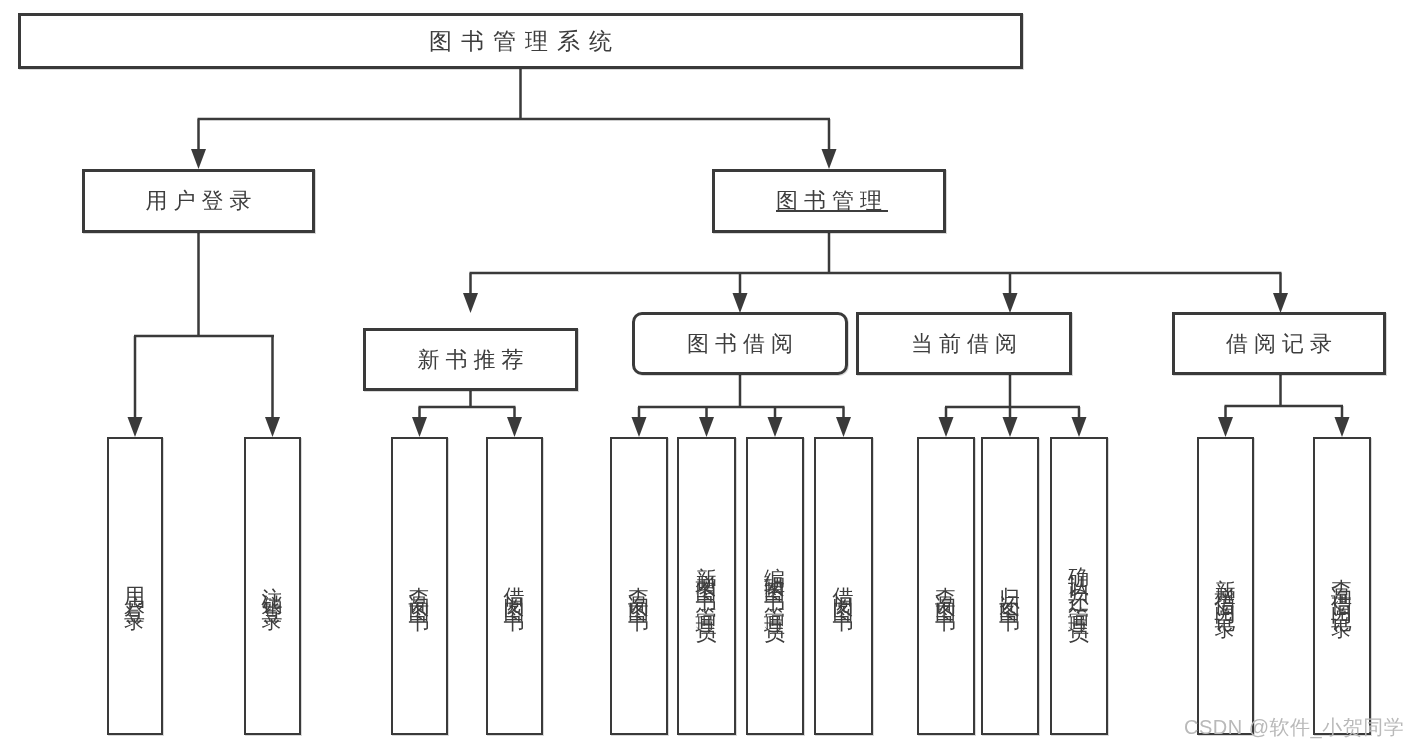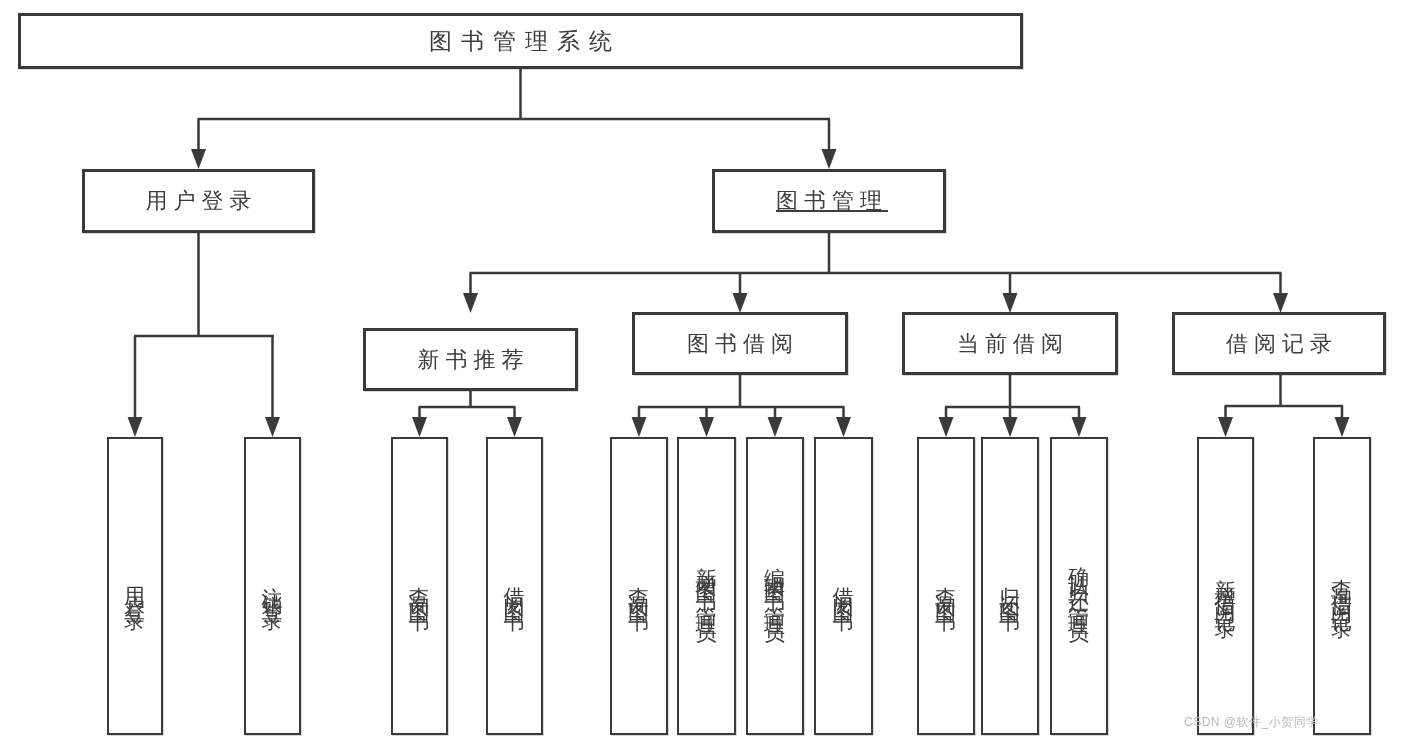--- a/index.html
+++ b/index.html
@@ -48,41 +48,41 @@
     text-orientation: mixed;
     font-size: 21px;
     letter-spacing: 8px;
     line-height: 1;
   }
   
   .b-root            { left: 18px;   top: 13px;  width: 1005px; height: 56px; }
   .b-user-login      { left: 82px;   top: 169px; width: 233px;  height: 64px; }
   .b-book-mgmt       { left: 712px;  top: 169px; width: 234px;  height: 64px; text-decoration: underline; }
   .b-new-book        { left: 363px;  top: 328px; width: 215px;  height: 63px; }
-  .b-book-borrow     { left: 632px;  top: 312px; width: 216px;  height: 63px; }
-  .b-current-borrow  { left: 902px;  top: 312px; width: 216px;  height: 63px; }
+  .b-book-borrow     { left: 632px;  top: 312px; width: 216px;  height: 63px; border-radius: 10px; }
+  .b-current-borrow  { left: 856px;  top: 312px; width: 216px;  height: 63px; }
   .b-borrow-records  { left: 1172px; top: 312px; width: 214px;  height: 63px; }
   .b-leaf-user-login { left: 107px;  width: 56px; }
   .b-leaf-logout     { left: 244px;  width: 57px; }
   .b-leaf-nb-query   { left: 391px;  width: 57px; }
   .b-leaf-nb-borrow  { left: 486px;  width: 57px; }
   .b-leaf-bb-query   { left: 610px;  width: 58px; }
   .b-leaf-bb-add     { left: 677px;  width: 59px; }
   .b-leaf-bb-edit    { left: 746px;  width: 58px; }
   .b-leaf-bb-borrow  { left: 814px;  width: 59px; }
   .b-leaf-cb-query   { left: 917px;  width: 58px; }
   .b-leaf-cb-return  { left: 981px;  width: 58px; }
   .b-leaf-cb-confirm { left: 1050px; width: 58px; }
   .b-leaf-br-add     { left: 1197px; width: 57px; }
   .b-leaf-br-query   { left: 1313px; width: 58px; }
   .watermark {
     position: absolute;
     left: 1184px;
     top: 714px;
-    font-size: 12px;
+    font-size: 20px;
     letter-spacing: 0.5px;
     color: #b9b9b9;
     white-space: nowrap;
     z-index: 5;
   }
 </style>
 </head>
 <body>
 
 <div class="canvas">

